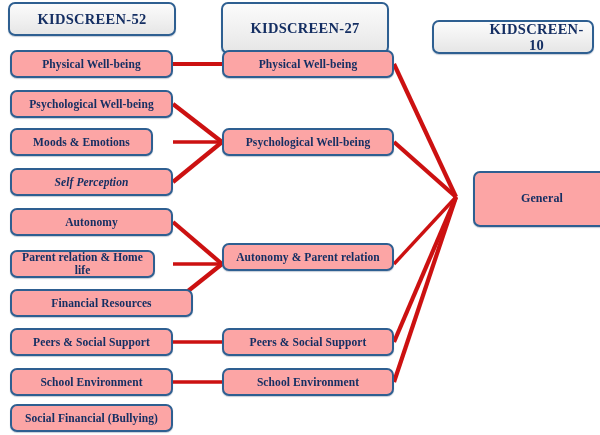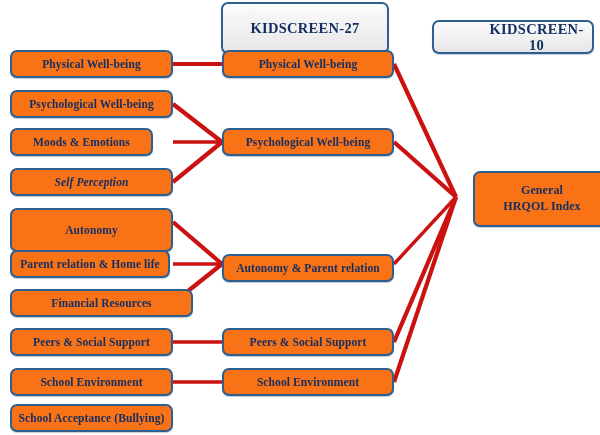--- a/index.html
+++ b/index.html
@@ -24,21 +24,21 @@
     top: 0;
     width: 600px;
     height: 435px;
     pointer-events: none;
   }
   .node {
     position: absolute;
     box-sizing: border-box;
     border: 2px solid #2e5f91;
     border-radius: 7px;
-    background: #f97316;
+    background: #fca5a5;
     color: #152f63;
     font-weight: bold;
     font-size: 11.5px;
     letter-spacing: 0.1px;
     display: flex;
     align-items: center;
     justify-content: center;
     text-align: center;
     line-height: 1.12;
     box-shadow: 0 1px 1px rgba(90,110,140,0.35);
@@ -81,89 +81,91 @@
       <path d="M173,382 L222,382" stroke-width="3.4"></path>
 
       <path d="M394,64 L456,197"></path>
       <path d="M394,142 L456,197"></path>
       <path d="M394,264 L456,197" stroke-width="3.4"></path>
       <path d="M394,342 L456,197"></path>
       <path d="M394,382 L456,197"></path>
     </g>
   </svg>
 
+  <div class="node header" style="left:8px; top:2px; width:168px; height:34px;">
+    <span class="node-label">KIDSCREEN-52</span>
+  </div>
 
   <div class="node" style="left:10px; top:50px; width:163px; height:28px;">
     <span class="node-label">Physical Well-being</span>
   </div>
 
   <div class="node" style="left:10px; top:90px; width:163px; height:28px;">
     <span class="node-label">Psychological Well-being</span>
   </div>
 
   <div class="node" style="left:10px; top:128px; width:143px; height:28px;">
     <span class="node-label">Moods &amp; Emotions</span>
   </div>
 
   <div class="node" style="left:10px; top:168px; width:163px; height:28px;font-style:italic;">
     <span class="node-label">Self Perception</span>
   </div>
 
-  <div class="node" style="left:10px; top:208px; width:163px; height:44px;">
+  <div class="node" style="left:10px; top:208px; width:163px; height:28px;">
     <span class="node-label">Autonomy</span>
   </div>
 
-  <div class="node" style="left:10px; top:250px; width:160px; height:28px;">
+  <div class="node" style="left:10px; top:250px; width:145px; height:28px;">
     <span class="node-label">Parent relation &amp; Home life</span>
   </div>
 
   <div class="node" style="left:10px; top:289px; width:183px; height:28px;">
     <span class="node-label">Financial Resources</span>
   </div>
 
   <div class="node" style="left:10px; top:328px; width:163px; height:28px;">
     <span class="node-label">Peers &amp; Social Support</span>
   </div>
 
   <div class="node" style="left:10px; top:368px; width:163px; height:28px;">
     <span class="node-label">School Environment</span>
   </div>
 
   <div class="node" style="left:10px; top:404px; width:163px; height:28px;">
-    <span class="node-label">School Acceptance (Bullying)</span>
+    <span class="node-label">Social Financial (Bullying)</span>
   </div>
 
   <div class="node header" style="left:221px; top:2px; width:168px; height:52px;">
     <span class="node-label">KIDSCREEN-27</span>
   </div>
 
   <div class="node" style="left:222px; top:50px; width:172px; height:28px;">
     <span class="node-label">Physical Well-being</span>
   </div>
 
   <div class="node" style="left:222px; top:128px; width:172px; height:28px;">
     <span class="node-label">Psychological Well-being</span>
   </div>
 
-  <div class="node" style="left:222px; top:254px; width:172px; height:28px;">
+  <div class="node" style="left:222px; top:243px; width:172px; height:28px;">
     <span class="node-label">Autonomy &amp; Parent relation</span>
   </div>
 
   <div class="node" style="left:222px; top:328px; width:172px; height:28px;">
     <span class="node-label">Peers &amp; Social Support</span>
   </div>
 
   <div class="node" style="left:222px; top:368px; width:172px; height:28px;">
     <span class="node-label">School Environment</span>
   </div>
 
   <div class="node header" style="left:432px; top:20px; width:162px; height:34px;padding-left:47px;">
     <span class="node-label">KIDSCREEN-10</span>
   </div>
 
   <div class="node goal" style="left:457px; top:171px; width:138px; height:56px;margin-left:16px;">
     <span class="node-label">
       <span>General</span><br>
-      <span>HRQOL Index</span>
     </span>
   </div>
 
 </div>
 
 </body></html>

